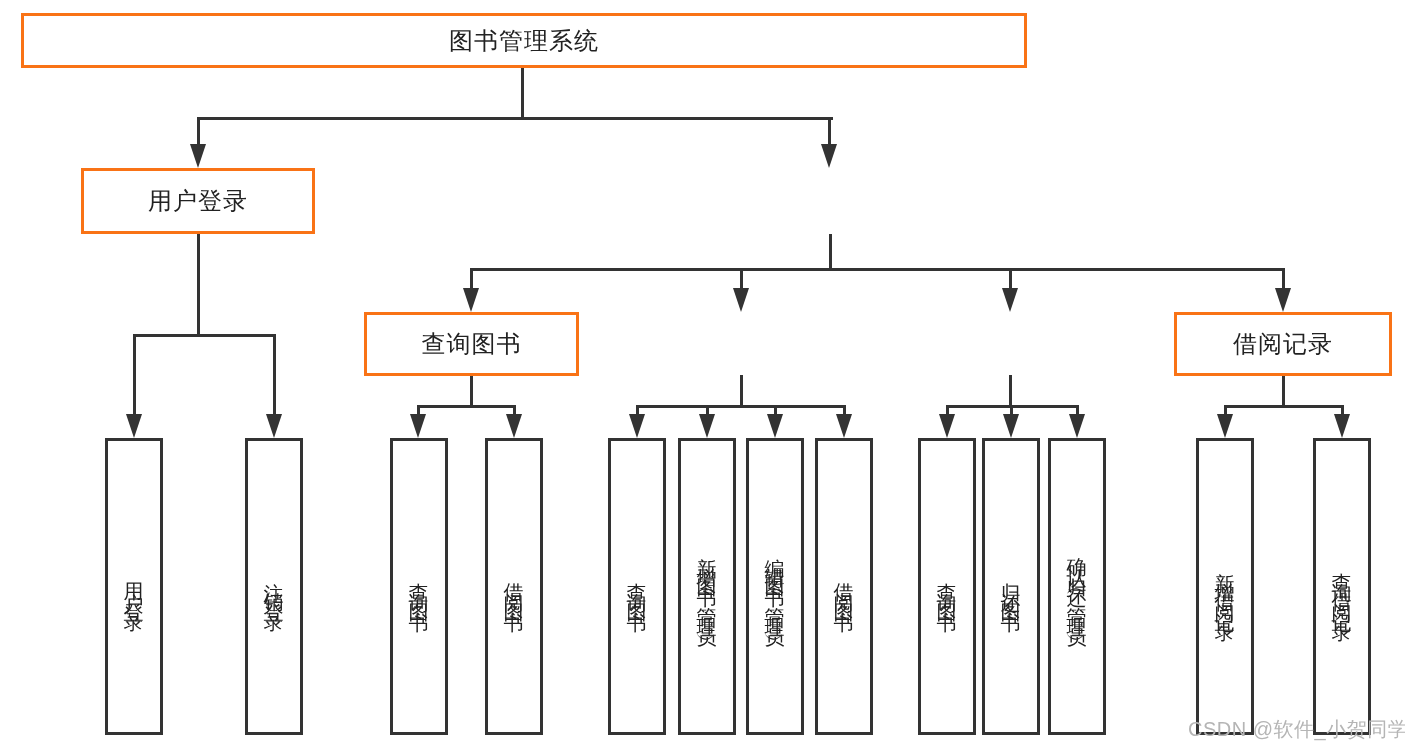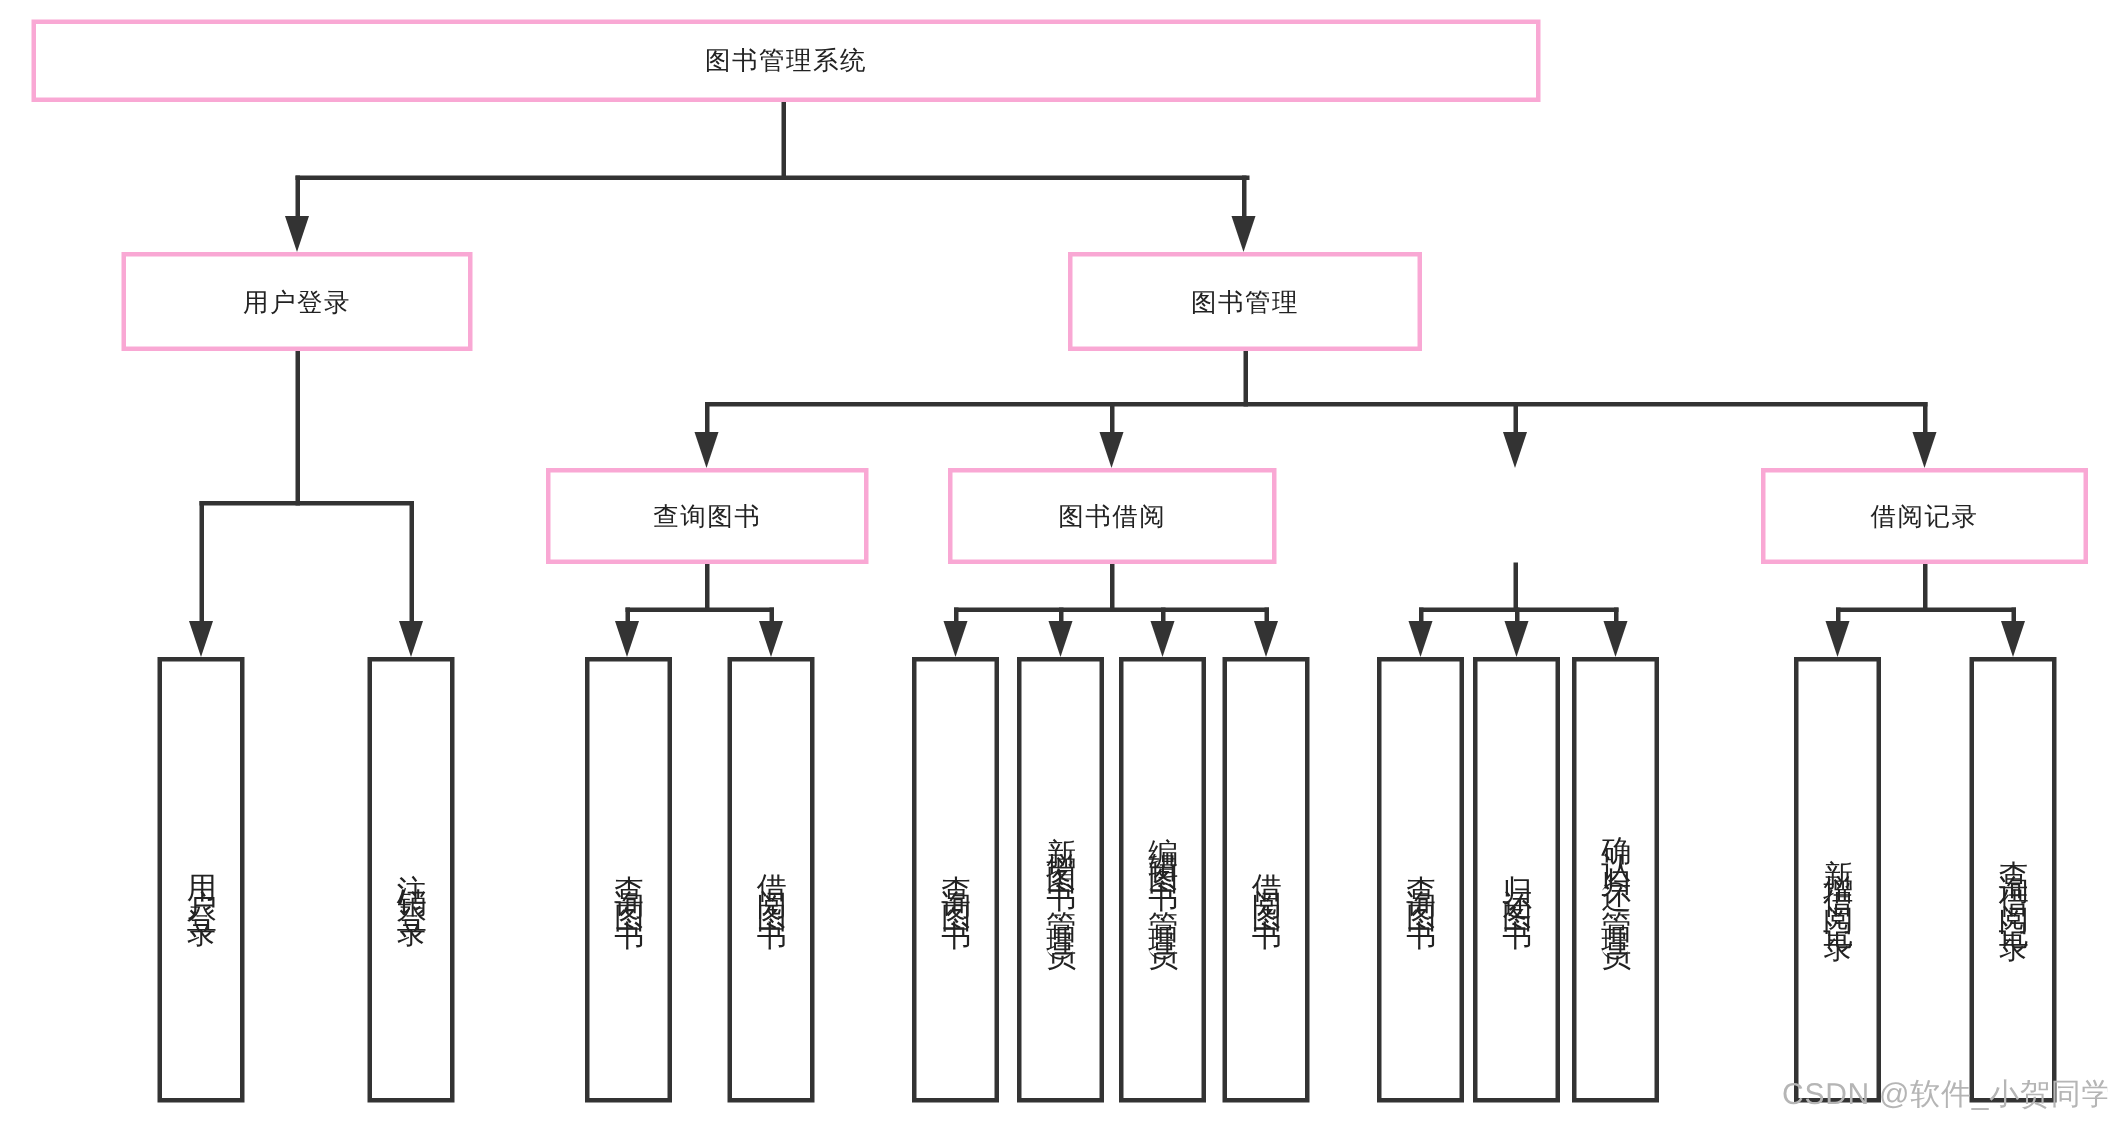--- a/index.html
+++ b/index.html
@@ -10,25 +10,25 @@
     background: #ffffff;
     font-family: "Liberation Sans", sans-serif;
     color: #222222;
     overflow: hidden;
   }
   
   .node {
     position: absolute;
     box-sizing: border-box;
     background: #ffffff;
-    border: 3px solid #f9a8d4;
+    border: 3px solid #f97316;
     display: flex;
     align-items: center;
     justify-content: center;
-    font-size: 17px;
+    font-size: 24px;
     letter-spacing: 1px;
     z-index: 2;
   }
   
   .leaf {
     position: absolute;
     box-sizing: border-box;
     top: 438px;
     width: 58px;
     height: 297px;
@@ -86,23 +86,20 @@
   <div class="ln" style="left:521px; top:65px; width:3px; height:55px;"></div>
   <div class="ln" style="left:197px; top:117px; width:636px; height:3px;"></div>
   <div class="ln" style="left:197px; top:117px; width:3px; height:30px;"></div>
   <div class="arrow" style="left:190px; top:144px;"></div>
   <div class="ln" style="left:828px; top:117px; width:3px; height:30px;"></div>
   <div class="arrow" style="left:821px; top:144px;"></div>
 
   <div class="node" style="left:81px; top:168px; width:234px; height:66px;">
     <span>用户登录</span>
   </div>
-  <div class="node" style="left:712px; top:168px; width:236px; height:66px;">
-    <span>图书管理</span>
-  </div>
 
   <div class="ln" style="left:197px; top:234px; width:3px; height:103px;"></div>
   <div class="ln" style="left:133px; top:334px; width:143px; height:3px;"></div>
   <div class="ln" style="left:133px; top:334px; width:3px; height:84px;"></div>
   <div class="arrow" style="left:126px; top:414px;"></div>
   <div class="ln" style="left:273px; top:334px; width:3px; height:84px;"></div>
   <div class="arrow" style="left:266px; top:414px;"></div>
 
   <div class="ln" style="left:829px; top:234px; width:3px; height:37px;"></div>
   <div class="ln" style="left:470px; top:268px; width:815px; height:3px;"></div>
@@ -111,23 +108,20 @@
   <div class="ln" style="left:740px; top:268px; width:3px; height:22px;"></div>
   <div class="arrow" style="left:733px; top:288px;"></div>
   <div class="ln" style="left:1009px; top:268px; width:3px; height:22px;"></div>
   <div class="arrow" style="left:1002px; top:288px;"></div>
   <div class="ln" style="left:1282px; top:268px; width:3px; height:22px;"></div>
   <div class="arrow" style="left:1275px; top:288px;"></div>
 
   <div class="node" style="left:364px; top:312px; width:215px; height:64px;">
     <span>查询图书</span>
   </div>
-  <div class="node" style="left:632px; top:312px; width:219px; height:64px;">
-    <span>图书借阅</span>
-  </div>
   <div class="node" style="left:1174px; top:312px; width:218px; height:64px;">
     <span>借阅记录</span>
   </div>
 
   <div class="ln" style="left:470px; top:375px; width:3px; height:32px;"></div>
   <div class="ln" style="left:417px; top:405px; width:99px; height:3px;"></div>
   <div class="ln" style="left:417px; top:405px; width:3px; height:12px;"></div>
   <div class="arrow" style="left:410px; top:414px;"></div>
   <div class="ln" style="left:513px; top:405px; width:3px; height:12px;"></div>
   <div class="arrow" style="left:506px; top:414px;"></div>

